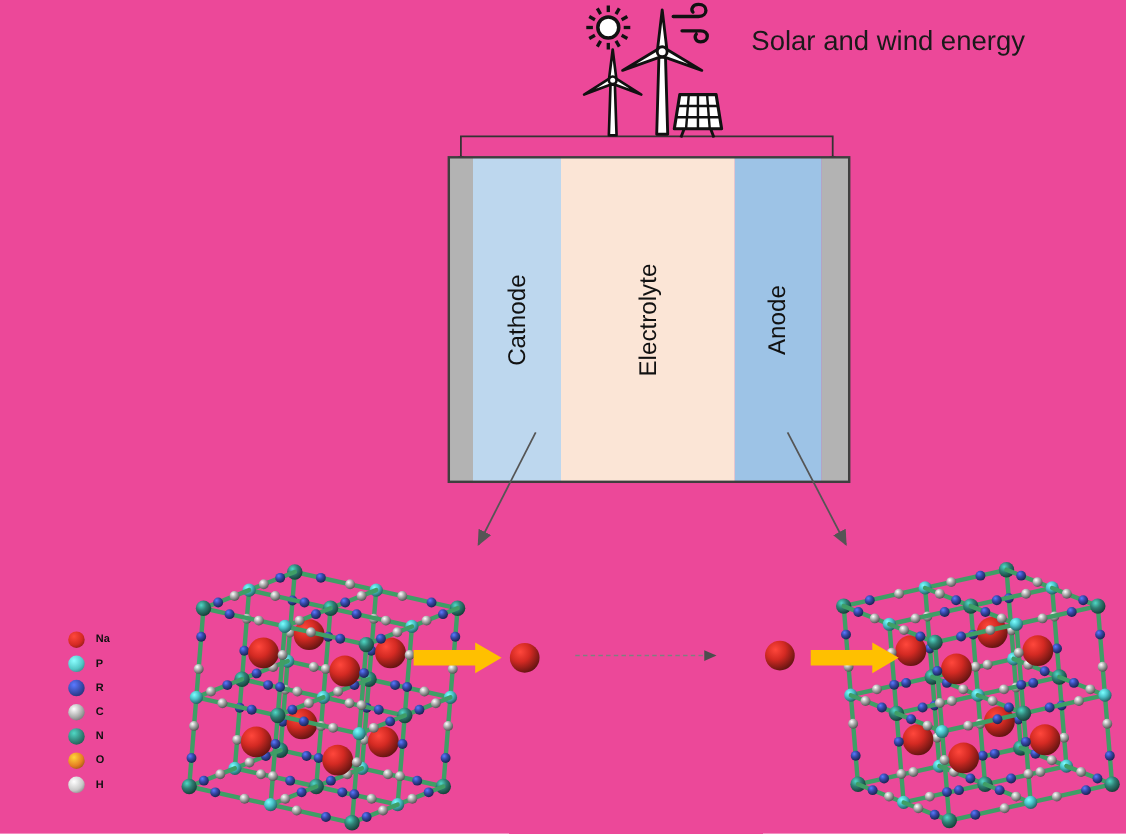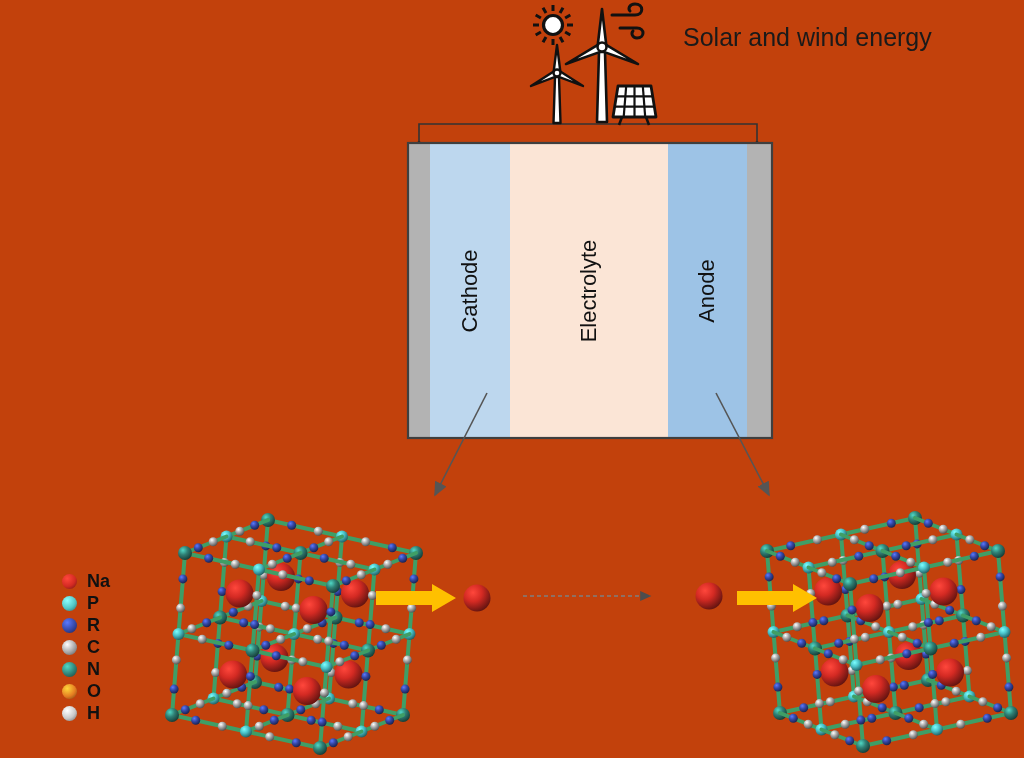--- a/index.html
+++ b/index.html
@@ -1,25 +1,25 @@
 <!DOCTYPE html>
 <html><head>
 <meta charset="utf-8">
 <style>
   html,body{margin:0;padding:0;background:#ffffff;}
-  .canvas{position:relative;width:1024px;height:758px;background:#c2410c;overflow:hidden;
+  .canvas{position:relative;width:1024px;height:758px;background:#ec4899;overflow:hidden;
           font-family:"Liberation Sans", sans-serif;}
   svg{position:absolute;left:0;top:0;}
   .caption{position:absolute;color:#1a1a1a;font-size:25px;white-space:nowrap;}
   .cell-label{position:absolute;color:#111111;font-size:22px;white-space:nowrap;
               transform:translate(-50%,-50%) rotate(-90deg);}
   .legend{position:absolute;left:62px;top:570px;display:flex;flex-direction:column;}
   .legend-row{display:flex;align-items:center;height:22px;}
   .legend-dot{width:15px;height:15px;border-radius:50%;flex:0 0 auto;}
-  .legend-label{margin-left:10px;font-size:18px;font-weight:bold;color:#111111;}
+  .legend-label{margin-left:10px;font-size:10px;font-weight:bold;color:#111111;}
 </style>
 </head>
 <body>
 
 <div class="canvas">
 
   <svg width="1024" height="758" viewBox="0 0 1024 758">
     <defs id="defs">
       <marker id="thin-arrow" markerWidth="10" markerHeight="10" refX="8" refY="4" orient="auto">
         <path d="M0,0 L9,4 L0,8 Z" fill="#555555"></path>

